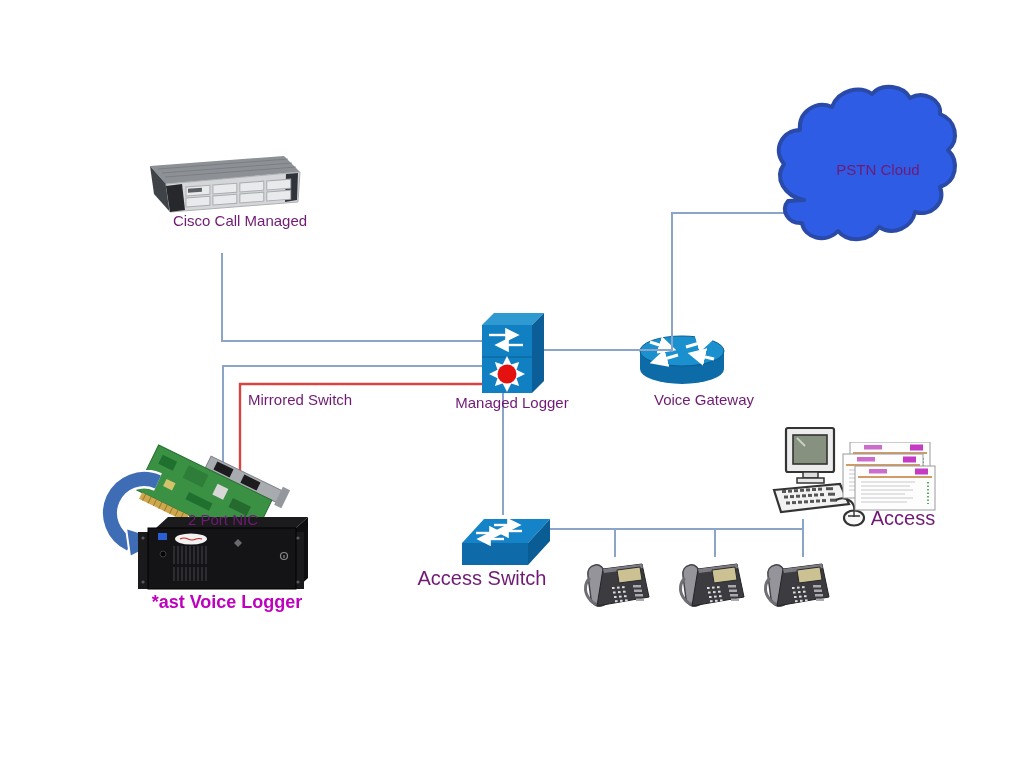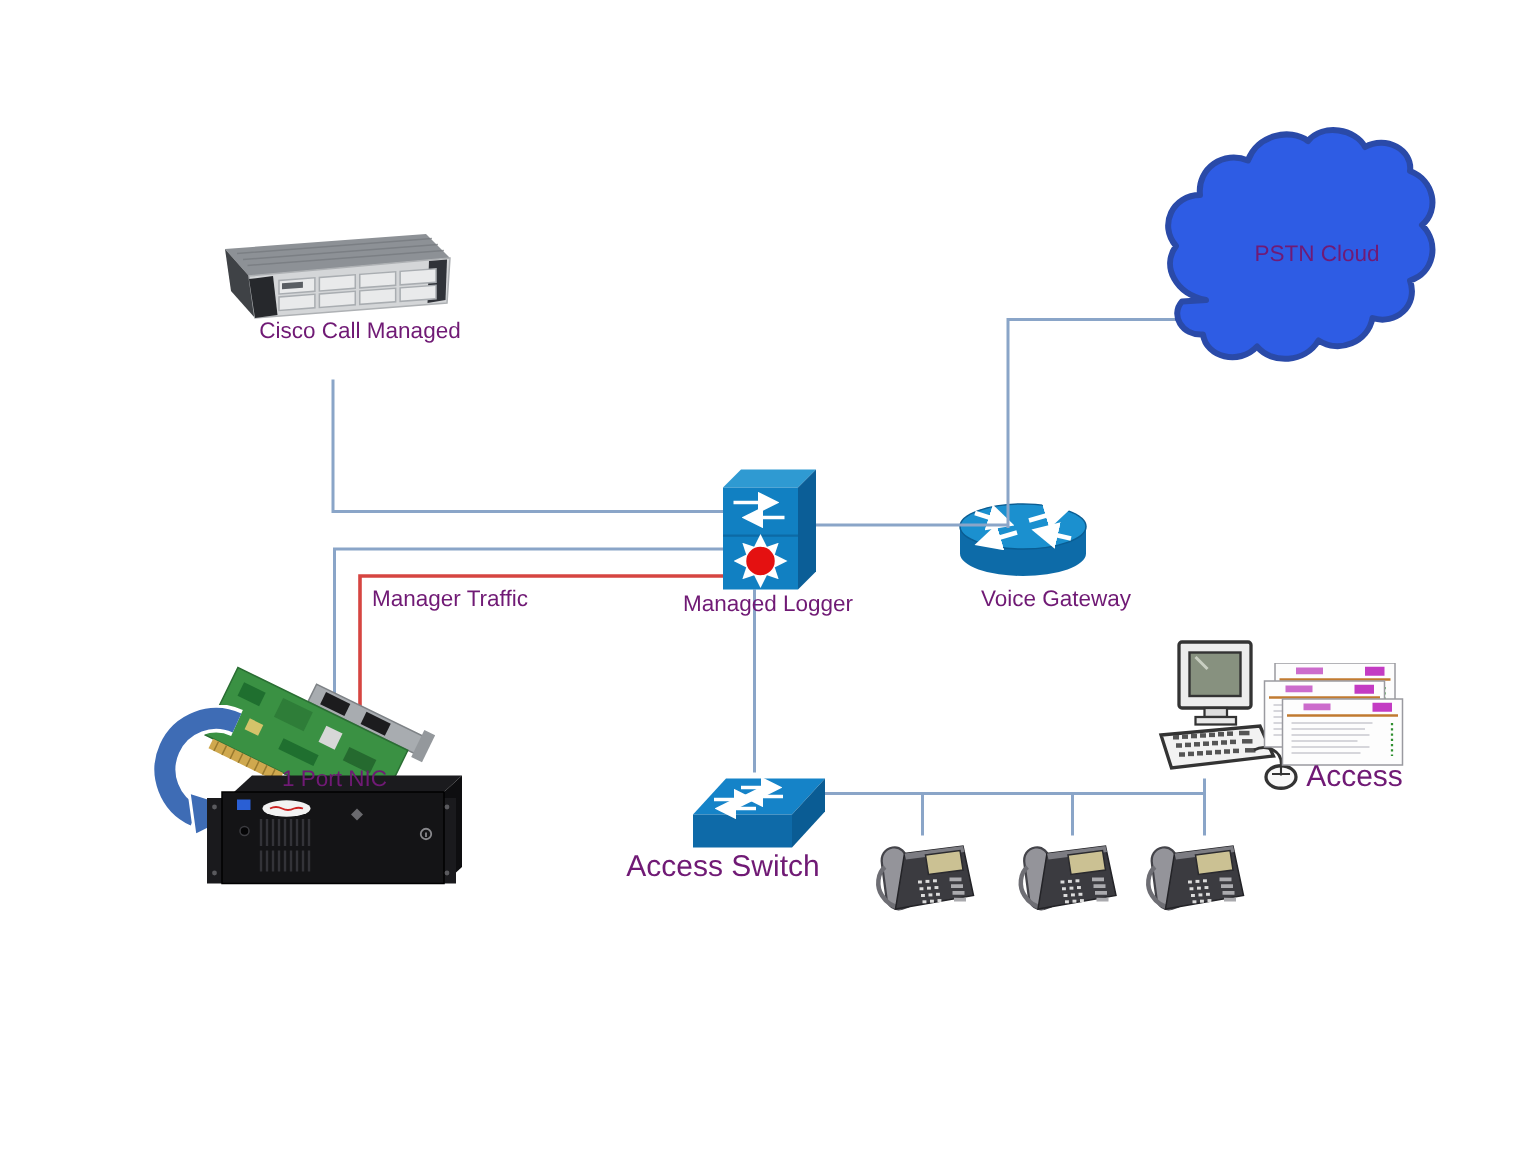--- a/index.html
+++ b/index.html
@@ -253,20 +253,21 @@
 
   <svg class="links" width="1024" height="768">
     <g fill="none" stroke="#8aa5c8" stroke-width="2">
       <path d="M544,350 H672"></path>
       <path d="M672,352 V213 H762"></path>
     </g>
   </svg>
 
   <div class="lbl ctr" style="left:240px;top:212px">Cisco Call Managed</div>
   <div class="lbl ctr" style="left:878px;top:161px">PSTN Cloud</div>
-  <div class="lbl" style="left:248px;top:391px">Manager Traffic</div>
+  <div class="lbl" style="left:248px;top:391px">Mirrored Switch</div>
   <div class="lbl ctr" style="left:512px;top:394px">Managed Logger</div>
   <div class="lbl ctr" style="left:704px;top:391px">Voice Gateway</div>
-  <div class="lbl ctr" style="left:223px;top:511px">1 Port NIC</div>
+  <div class="lbl ctr" style="left:223px;top:511px">2 Port NIC</div>
+  <div class="lbl ctr lbl-logger" style="left:227px;top:592px">*ast Voice Logger</div>
   <div class="lbl ctr lbl-big" style="left:482px;top:567px">Access Switch</div>
   <div class="lbl ctr lbl-big" style="left:903px;top:507px">Access</div>
 
 </div>
 
 </body></html>

